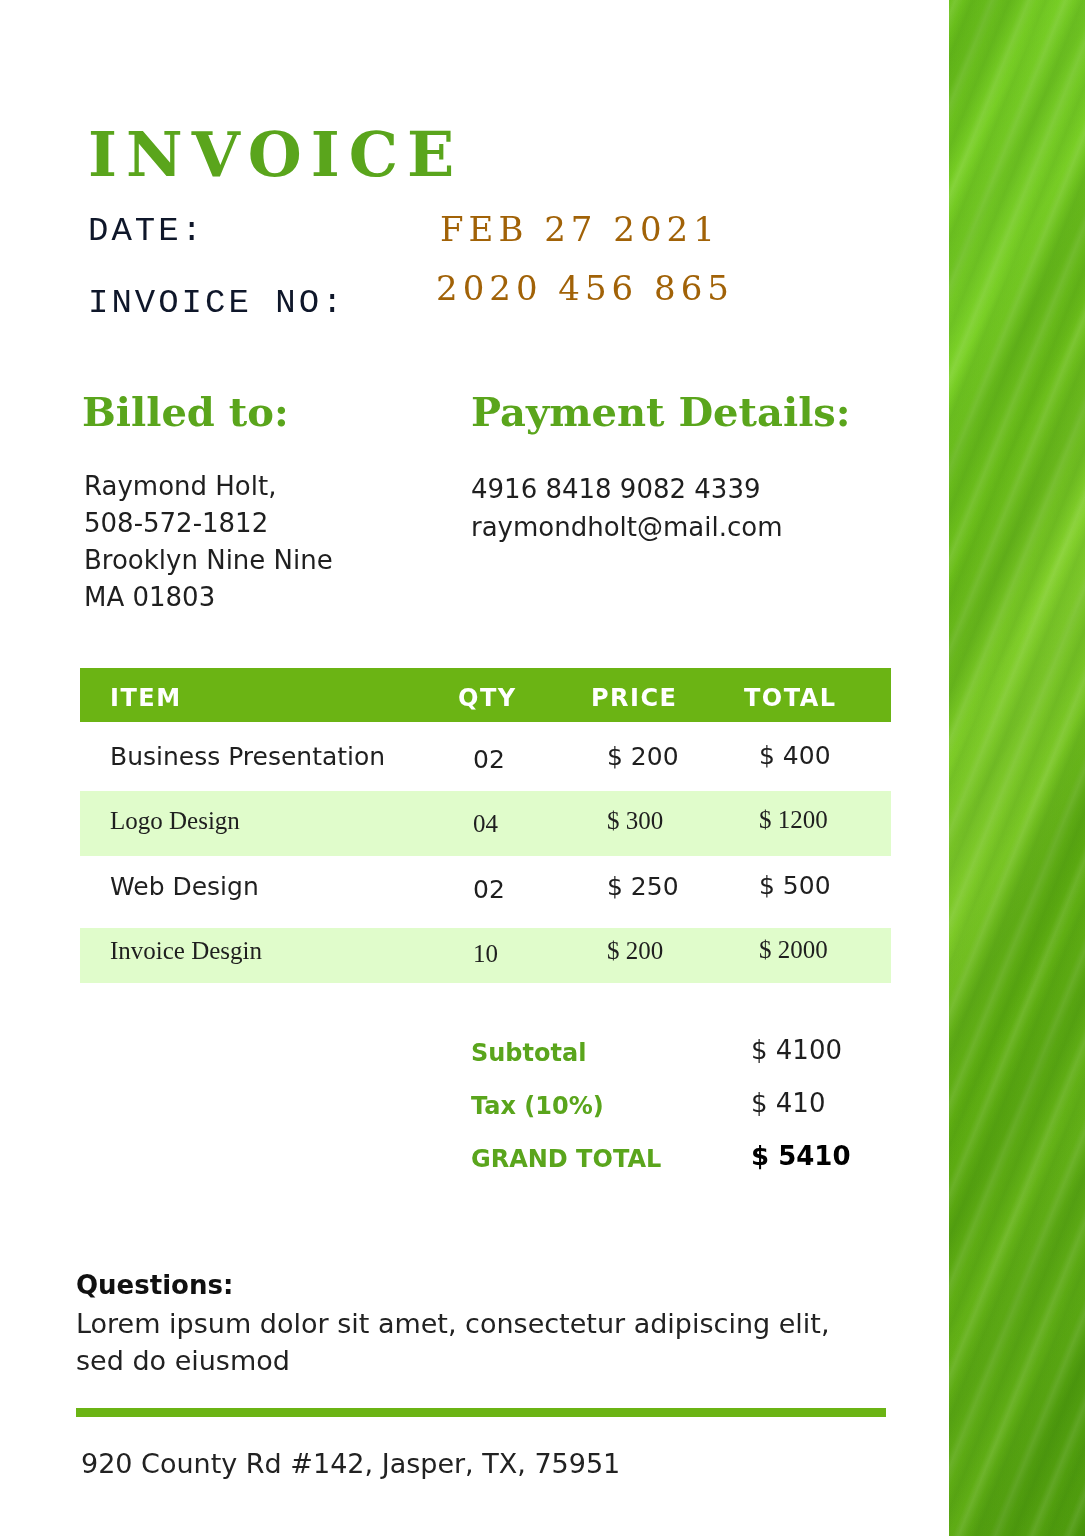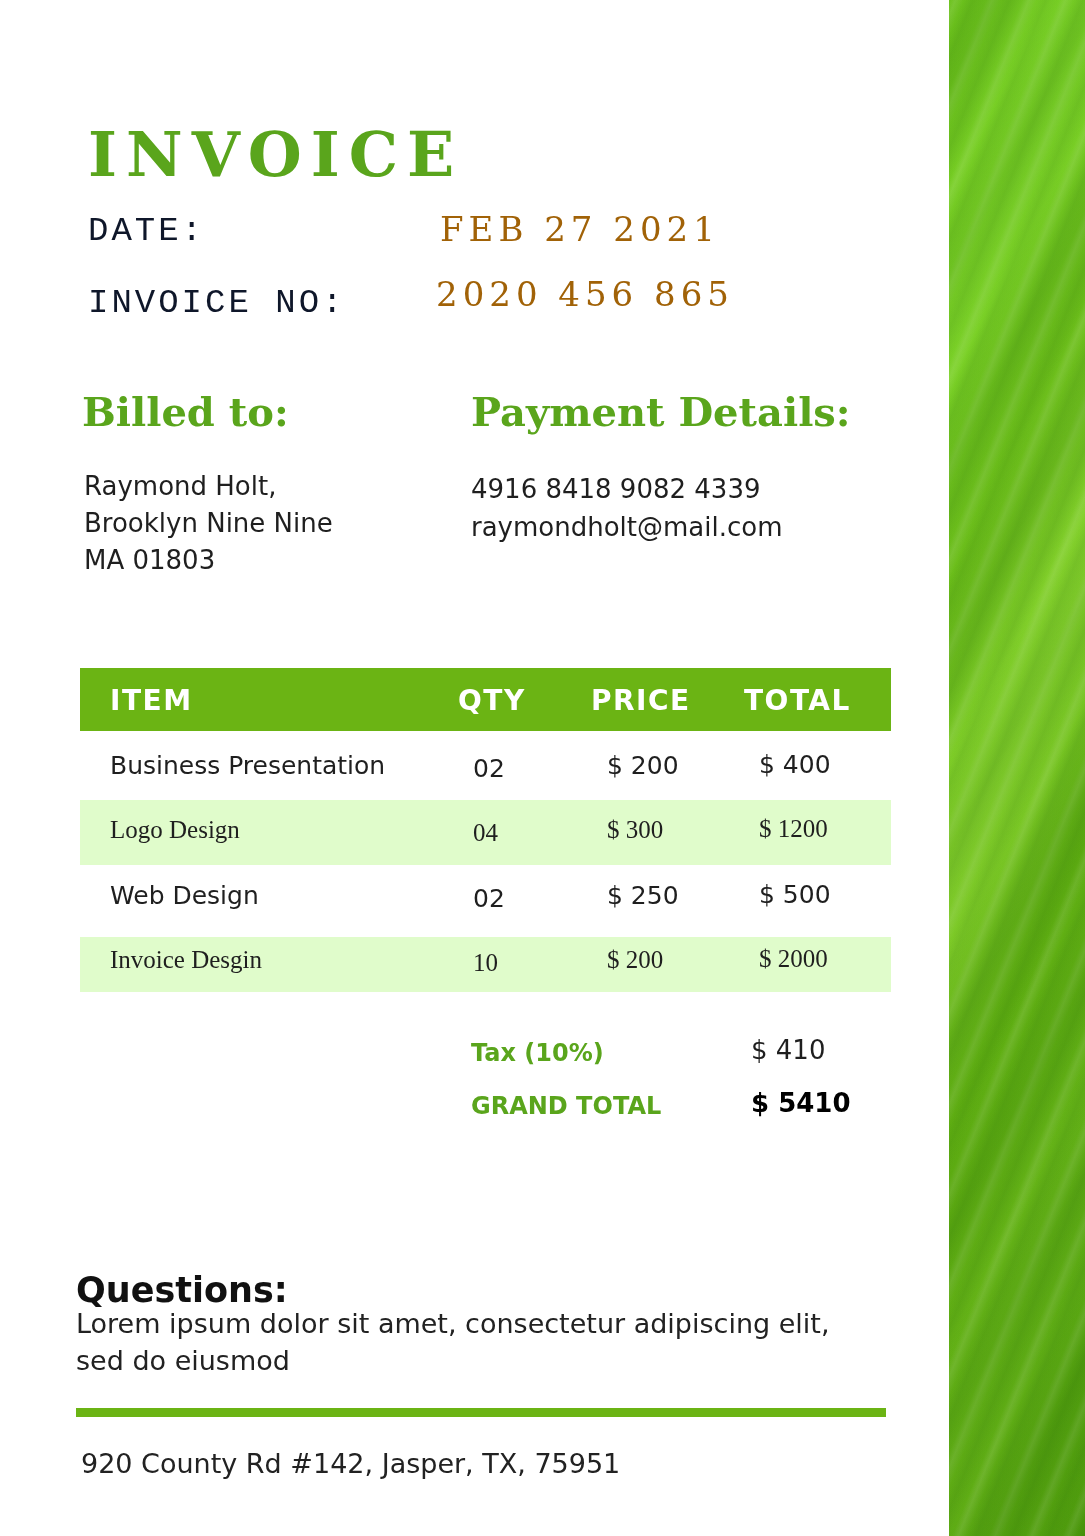--- a/index.html
+++ b/index.html
@@ -37,53 +37,54 @@
     position: absolute; top: 388px;
     font-family: "DejaVu Serif", serif; font-weight: bold; font-size: 40px; color: #5aa51c;
   }
   .block {
     position: absolute; font-size: 26px; line-height: 37px; color: #1f1f1f;
   }
   .table {
     position: absolute; left: 80px; top: 668px; width: 811px;
   }
   .thead {
-    height: 63px; background: #6bb414; color: #ffffff; position: relative;
-    font-weight: bold; font-size: 28px; letter-spacing: 1.5px;
+    height: 54px; background: #6bb414; color: #ffffff; position: relative;
+    font-weight: bold; font-size: 24px; letter-spacing: 1.5px;
   }
   .thead span { position: absolute; top: 16px; }
   .row { position: relative; font-size: 25px; color: #1f1f1f; }
   .row span { position: absolute; }
   .row.alt { background: #e0fccb; font-family: Liberation Serif, serif; }
   .totals { position: absolute; left: 471px; top: 1035px; width: 400px; }
   .tot-row { position: relative; height: 53px; }
   .tot-label { position: absolute; left: 0; top: 4px; color: #5aa51c; font-weight: bold; font-size: 24px; }
   .tot-value { position: absolute; left: 280px; top: 0; font-size: 26px; color: #1f1f1f; }
   .tot-value.bold { font-weight: bold; color: #000; }
-  .questions-title { position: absolute; left: 76px; top: 1270px; font-size: 35px; font-weight: bold; color: #111; }
+  .questions-title { position: absolute; left: 76px; top: 1270px; font-size: 26px; font-weight: bold; color: #111; }
   .questions-body { position: absolute; left: 76px; top: 1305px; font-size: 27px; line-height: 37px; color: #222; width: 760px; }
   .divider { position: absolute; left: 76px; top: 1408px; width: 810px; height: 9px; background: #6bb414; }
   .address { position: absolute; left: 81px; top: 1448px; font-size: 27px; color: #222; }
 </style>
 </head>
 <body>
 
 <div class="leaf"></div>
 
 <div class="title">INVOICE</div>
 
 <div class="meta-label" style="top:212px;">DATE:</div>
 <div class="meta-value" style="left:440px; top:209px;">FEB 27 2021</div>
 
 <div class="meta-label" style="top:269px;margin-top:15px;">INVOICE NO:</div>
-<div class="meta-value" style="left:436px; top:274px;">2020 456 865</div>
+<div class="meta-value" style="left:436px; top:268px;">2020 456 865</div>
 
 <div class="section-title" style="left:82px;">Billed to:</div>
 <div class="block" style="left:84px; top:468px;">
   <div>Raymond Holt,</div>
+  <div>508-572-1812</div>
   <div>Brooklyn Nine Nine</div>
   <div>MA 01803</div>
 </div>
 
 <div class="section-title" style="left:471px;">Payment Details:</div>
 <div class="block" style="left:471px; top:470px; line-height:38px;">
   <div>4916 8418 9082 4339</div>
   <div>raymondholt@mail.com</div>
 </div>
 
@@ -115,20 +116,24 @@
   <div class="row alt" style="height:55px;">
     <span style="left:30px; top:9px;">Invoice Desgin</span>
     <span style="left:393px; top:12px;">10</span>
     <span style="left:527px; top:9px;">$ 200</span>
     <span style="left:679px; top:8px;">$ 2000</span>
   </div>
 </div>
 
 <div class="totals">
   <div class="tot-row">
+    <span class="tot-label">Subtotal</span>
+    <span class="tot-value">$ 4100</span>
+  </div>
+  <div class="tot-row">
     <span class="tot-label">Tax (10%)</span>
     <span class="tot-value">$ 410</span>
   </div>
   <div class="tot-row">
     <span class="tot-label">GRAND TOTAL</span>
     <span class="tot-value bold">$ 5410</span>
   </div>
 </div>
 
 <div class="questions-title">Questions:</div>

